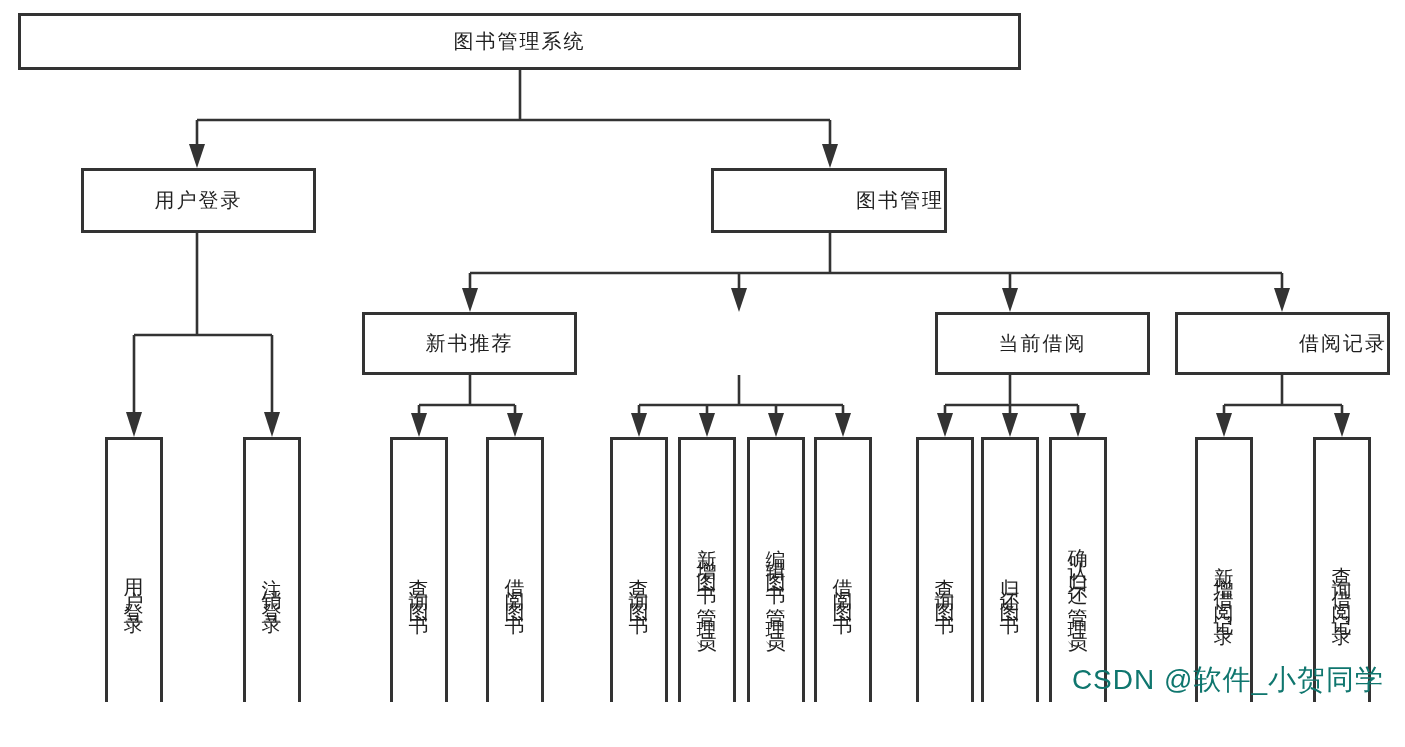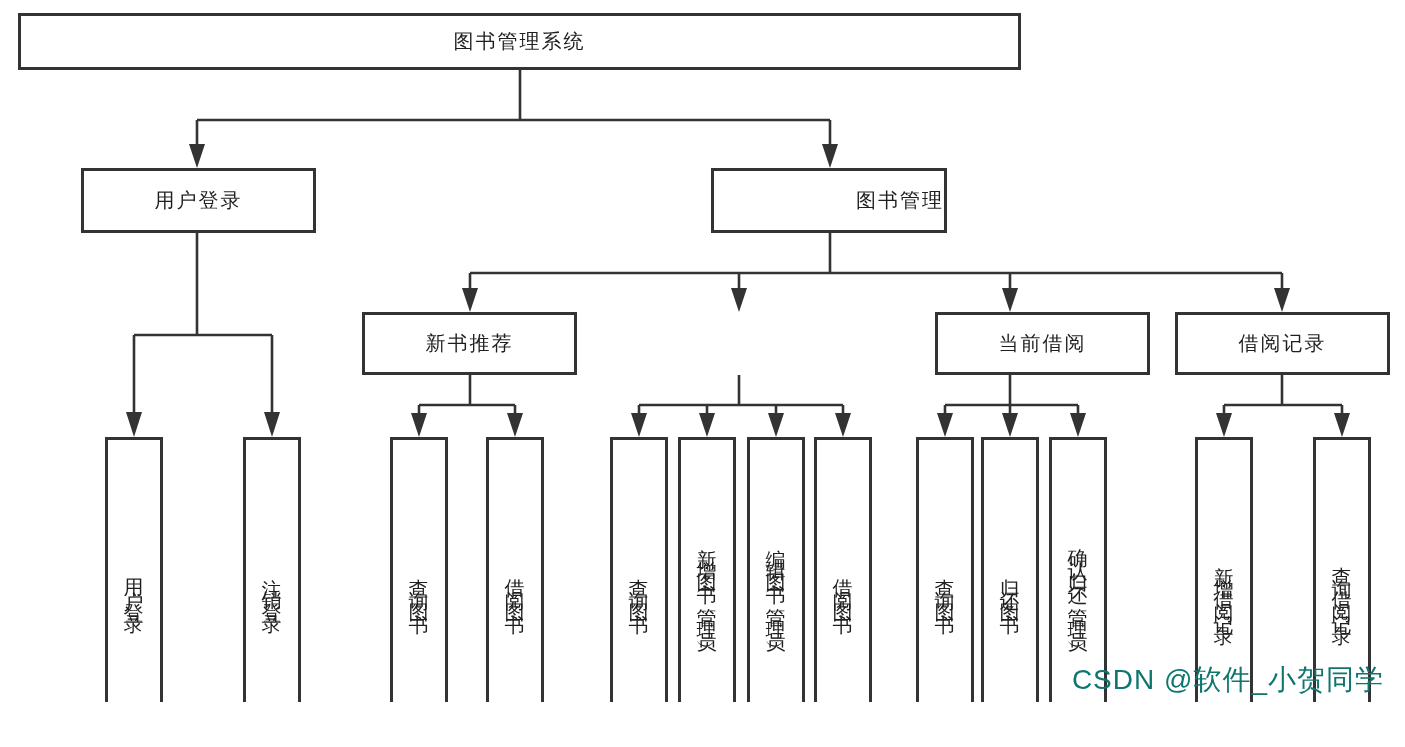--- a/index.html
+++ b/index.html
@@ -14,21 +14,21 @@
     color:#1f1f1f;
   }
   .node.h{font-size:20px;letter-spacing:2px;}
   .node.root{left:18px;top:13px;width:1003px;height:57px;}
   .node.lvl2-login{left:81px;top:168px;width:235px;height:65px;}
   .node.lvl2-mgmt{left:711px;top:168px;width:236px;height:65px;justify-content:flex-end;}
   .node.cat{top:312px;width:215px;height:63px;}
   .node.cat-0{left:362px;align-items:center;}
   .node.cat-1{left:632px;}
   .node.cat-2{left:903px;margin-left:32px;}
-  .node.cat-3{left:1175px;}
+  .node.cat-3{left:1175px;justify-content:flex-end;}
   .node.leaf{top:437px;width:58px;height:299px;}
   .leaf span{
     writing-mode:vertical-rl;text-orientation:mixed;
     font-size:20px;line-height:1.1;letter-spacing:12px;white-space:nowrap;
   }
   .leaf-0{left:105px;}  .leaf-1{left:243px;}
   .leaf-2{left:390px;}  .leaf-3{left:486px;}
   .leaf-4{left:610px;}  .leaf-5{left:678px;}
   .leaf-6{left:747px;}  .leaf-7{left:814px;}
   .leaf-8{left:916px;}  .leaf-9{left:981px;}

